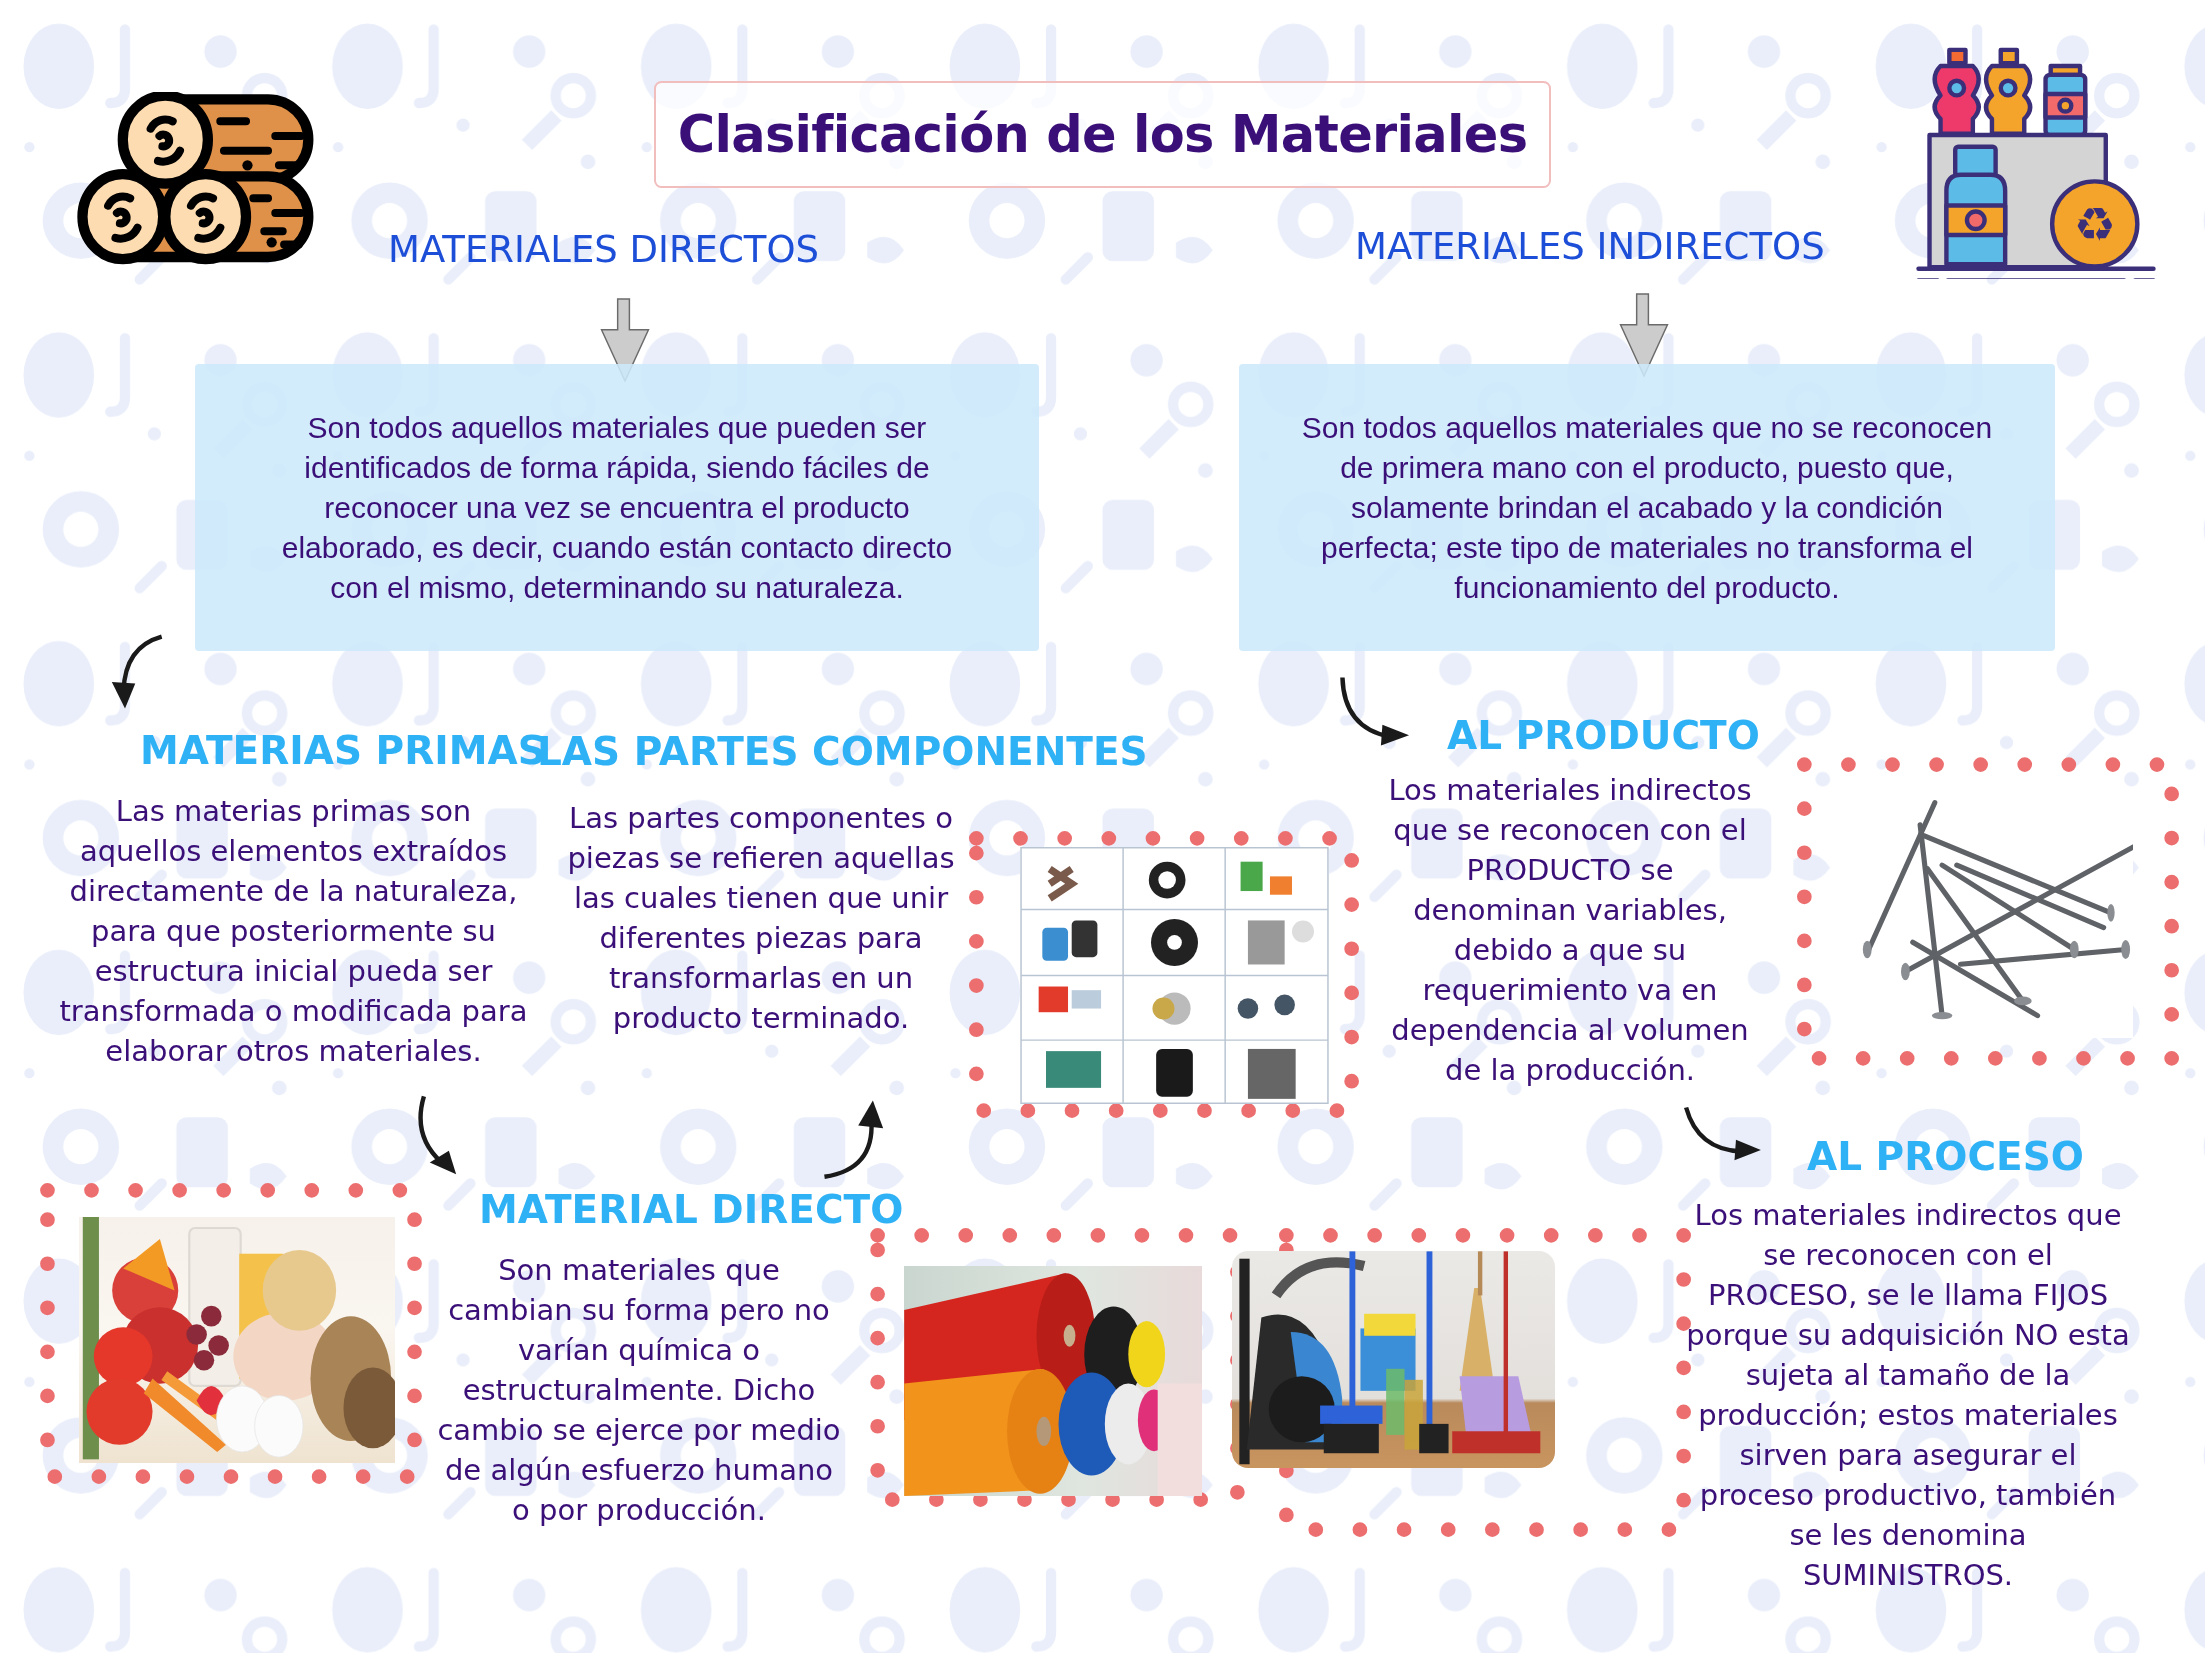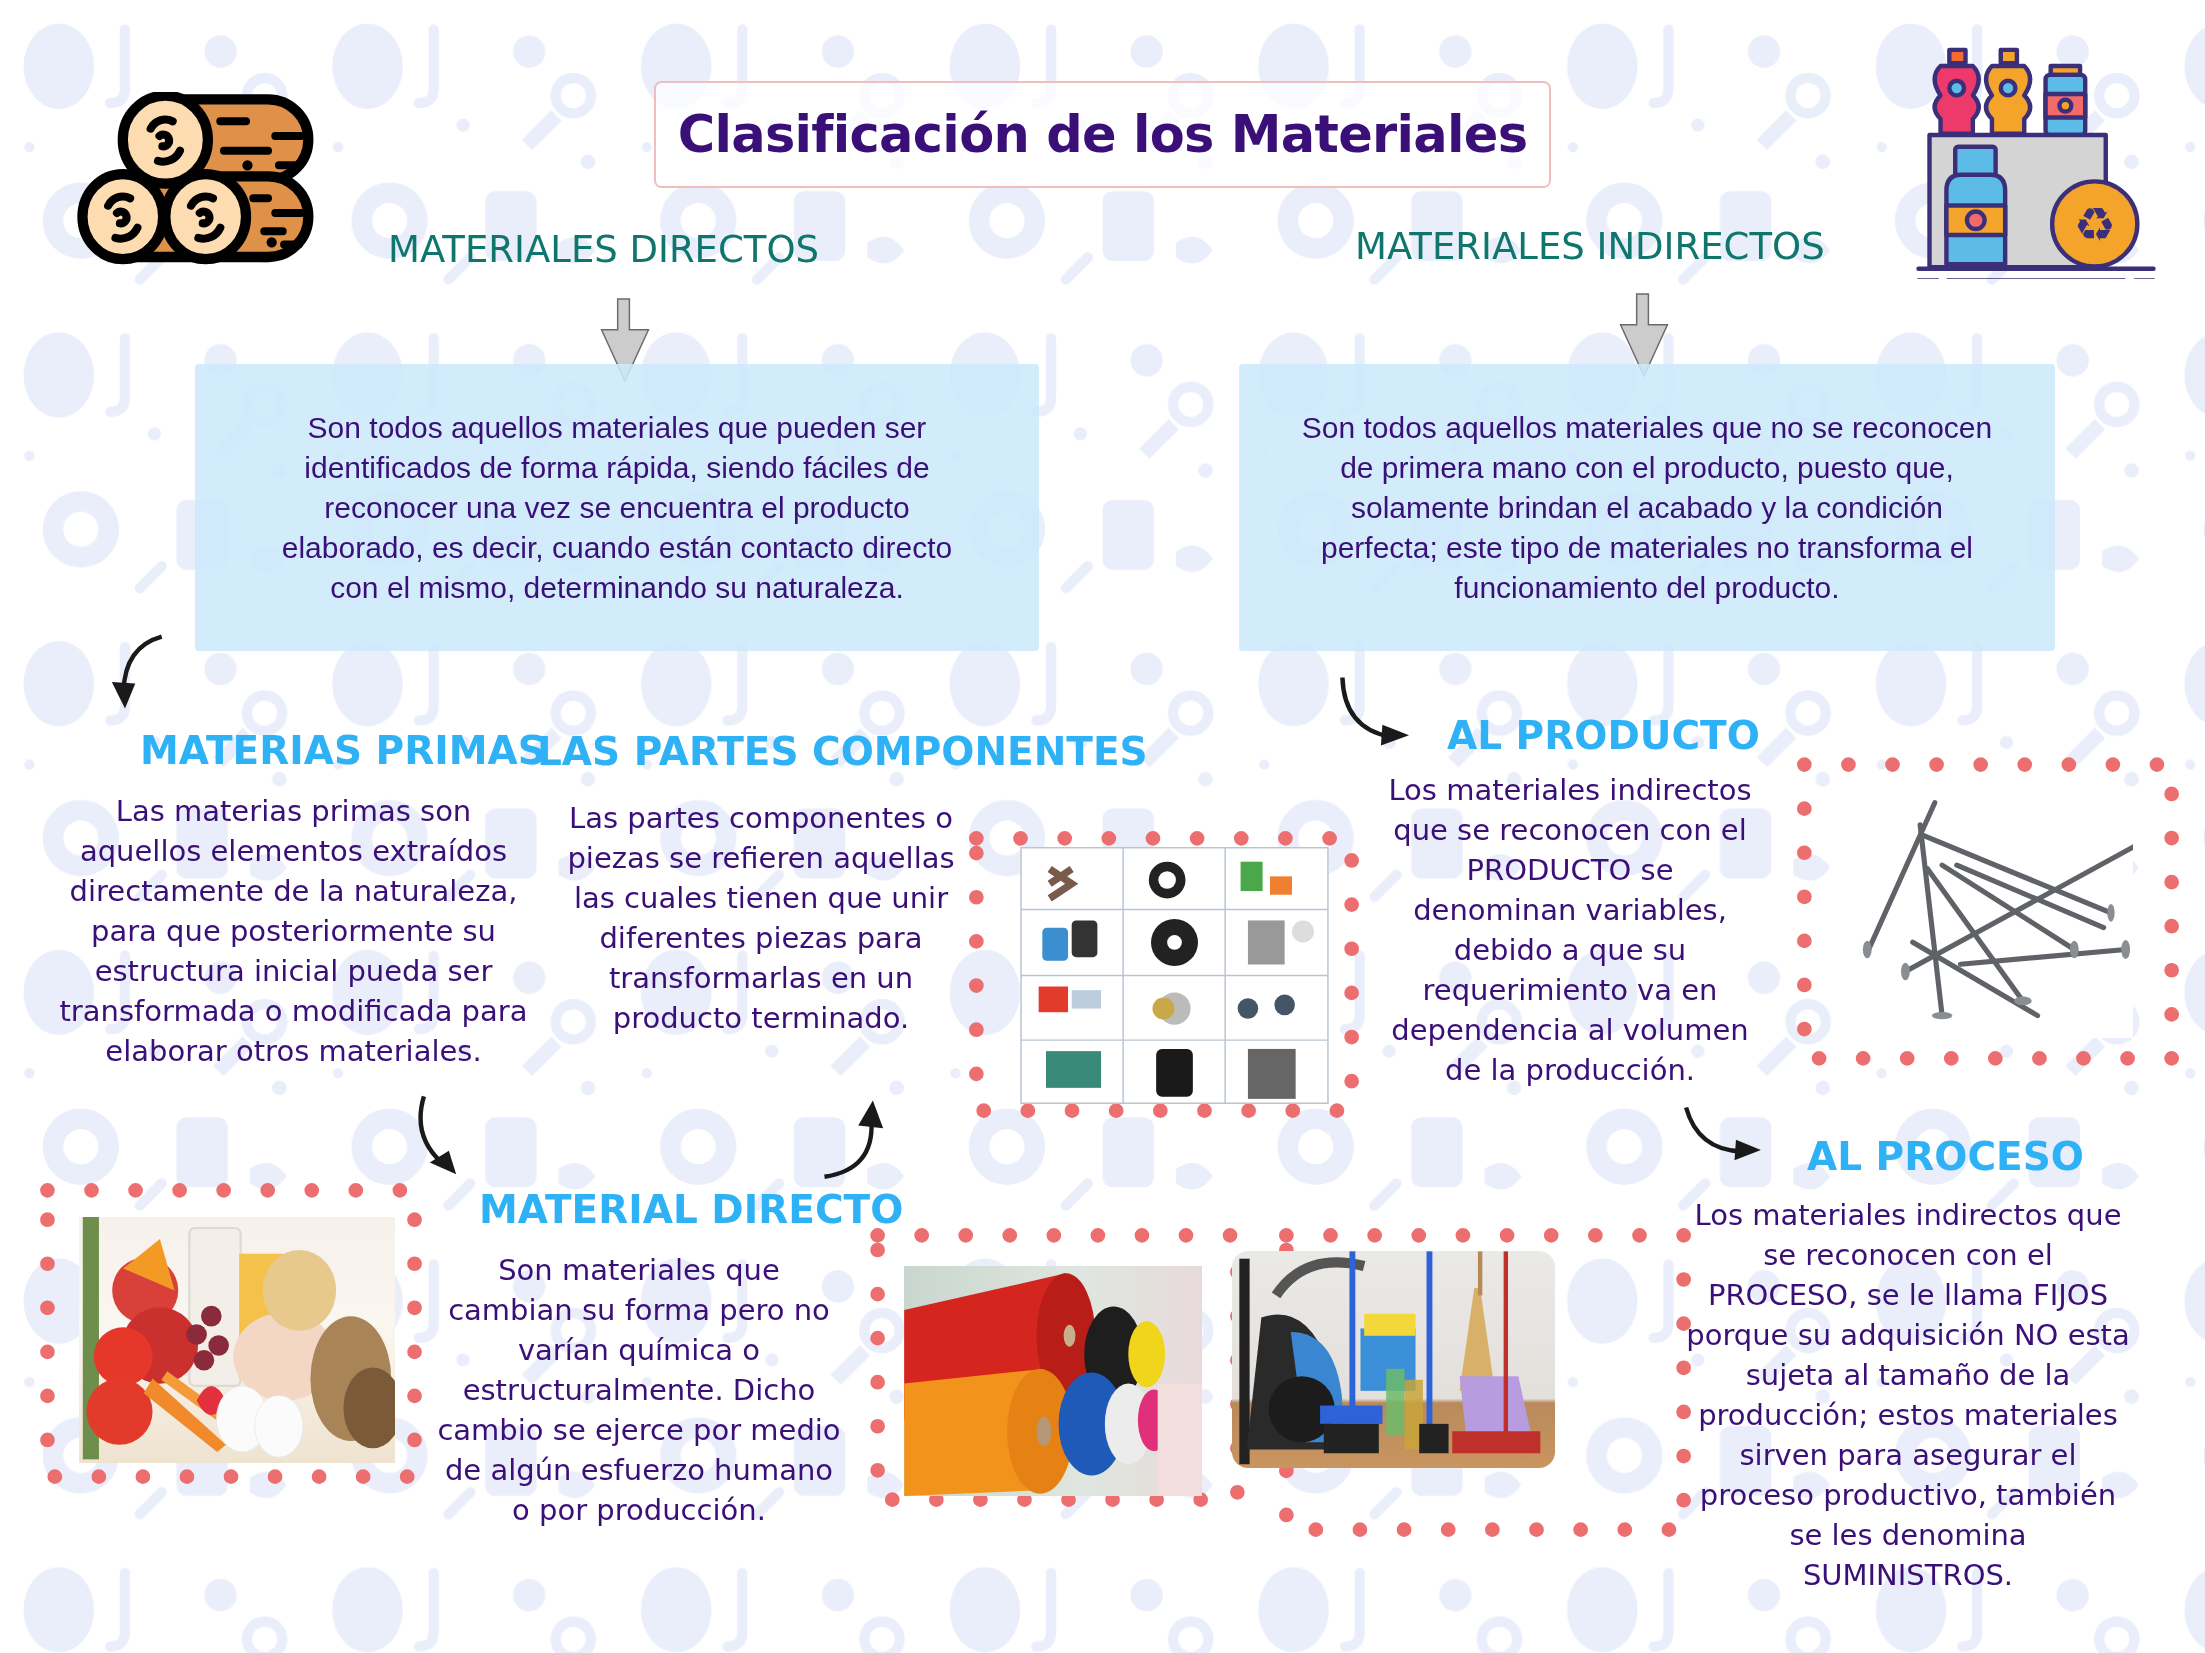--- a/index.html
+++ b/index.html
@@ -17,21 +17,21 @@
     border: 2.9px solid #f2bdbd; border-radius: 7.4px;
     background: rgba(255,255,255,0.75);
     display: flex; align-items: center; justify-content: center;
   }
   .title-text {
     font-family: "DejaVu Sans", sans-serif;
     font-weight: bold; font-size: 51px; color: #3a0f78; letter-spacing: -0.7px;
   }
 
   .section-head {
-    color: #0f766e; font-family: "DejaVu Sans", sans-serif;
+    color: #1d4ed8; font-family: "DejaVu Sans", sans-serif;
     font-size: 37px; letter-spacing: 0px; white-space: nowrap;
   }
   .sub-head {
     color: #2fb1f5; font-family: "DejaVu Sans", sans-serif;
     font-size: 39px; font-weight: bold; white-space: nowrap;
   }
   .desc-box {
     background: rgba(204,233,251,0.88);
     border-radius: 4px;
     display: flex; align-items: center; justify-content: center;

